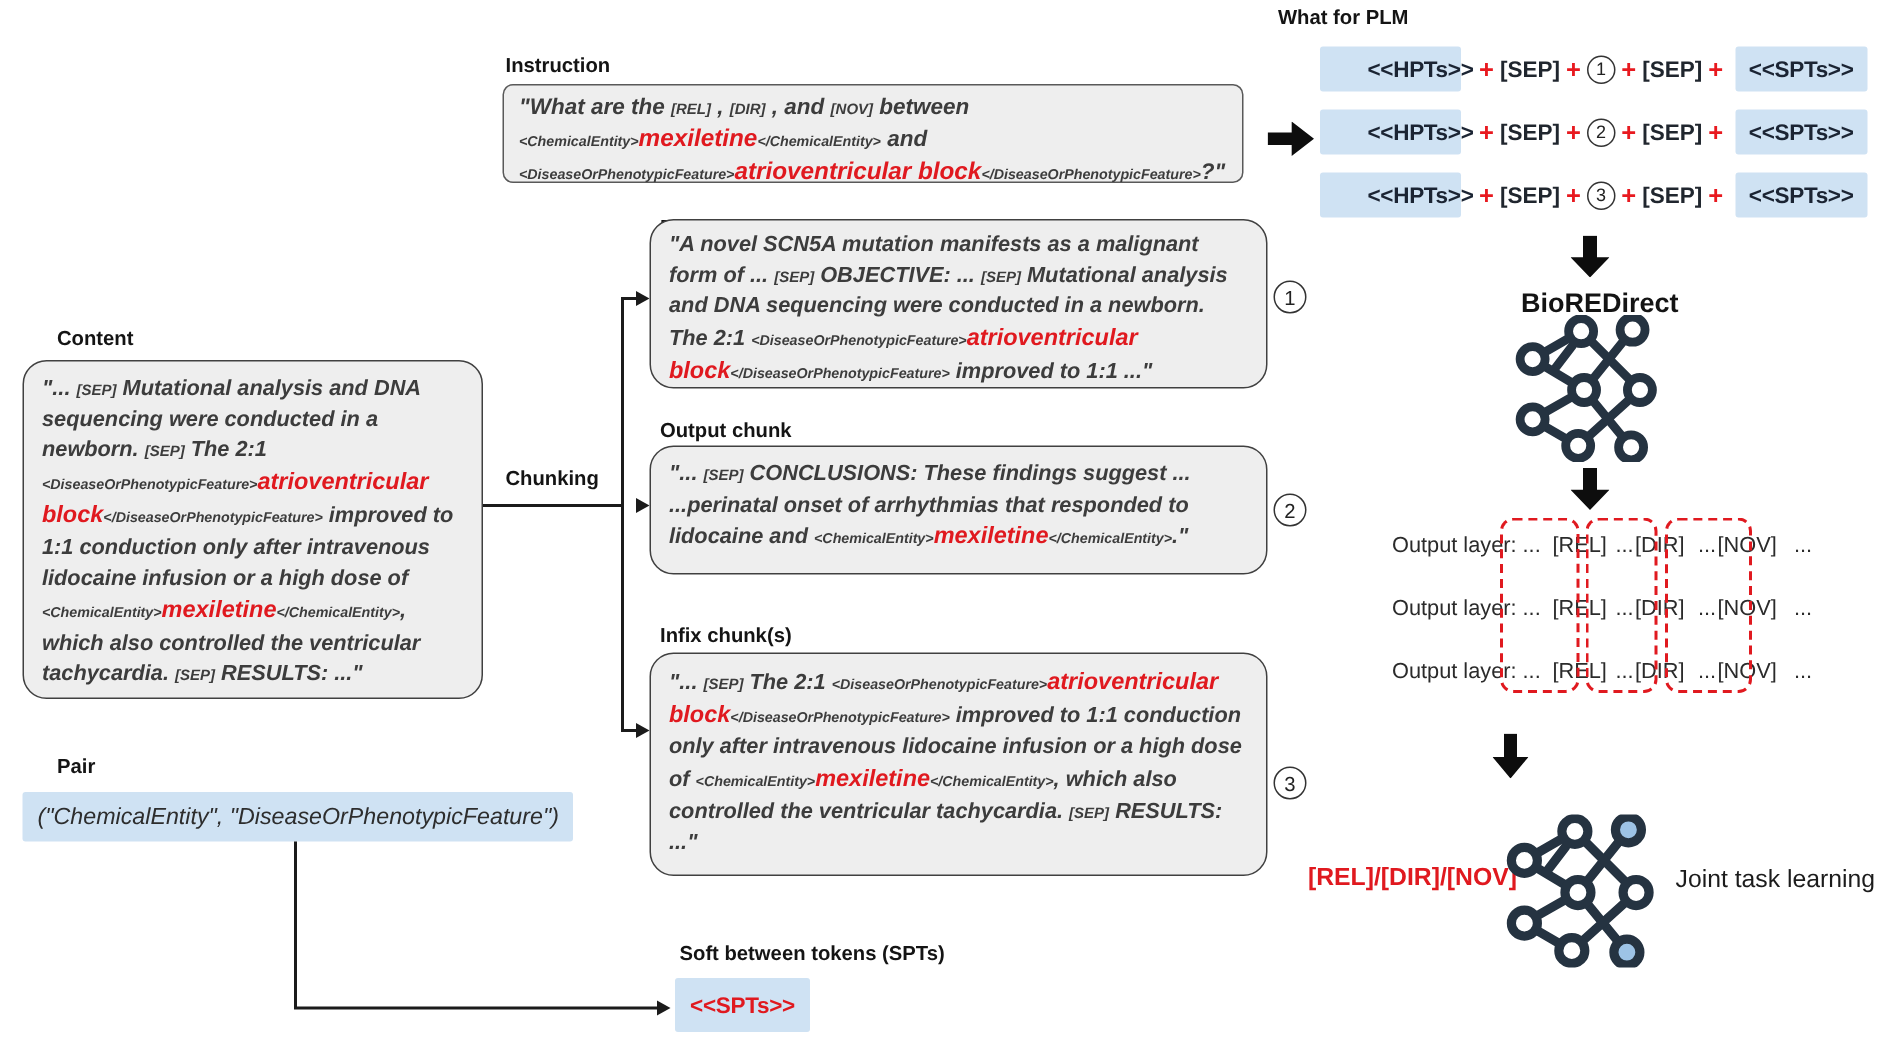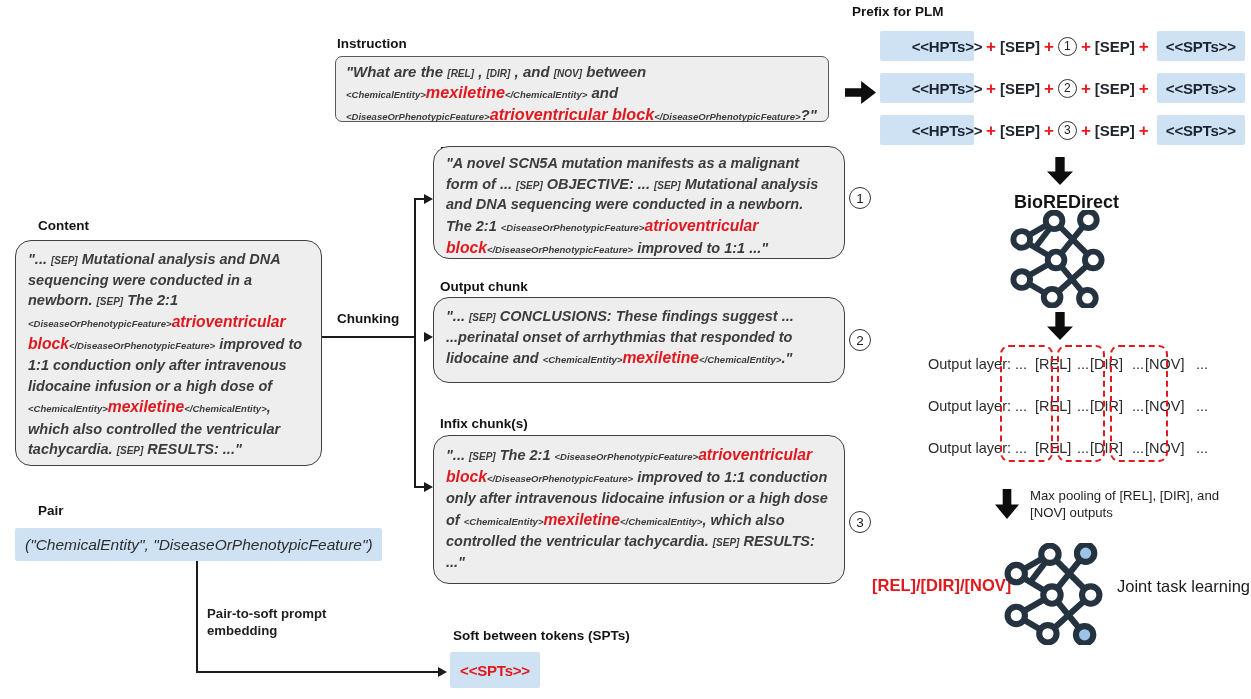--- a/index.html
+++ b/index.html
@@ -74,21 +74,20 @@
   <div class="gbox rich" style="left:15px;top:240px;width:307px;height:226px;"><span class="seg-p">"... </span><span class="seg-s">[SEP]</span><span class="seg-p"> Mutational analysis and DNA sequencing were conducted in a newborn. </span><span class="seg-s">[SEP]</span><span class="seg-p"> The 2:1 </span><span class="seg-t">&lt;DiseaseOrPhenotypicFeature&gt;</span><span class="seg-e">atrioventricular block</span><span class="seg-t">&lt;/DiseaseOrPhenotypicFeature&gt;</span><span class="seg-p"> improved to 1:1 conduction only after intravenous lidocaine infusion or a high dose of </span><span class="seg-t">&lt;ChemicalEntity&gt;</span><span class="seg-e">mexiletine</span><span class="seg-t">&lt;/ChemicalEntity&gt;</span><span class="seg-p">, which also controlled the ventricular tachycardia. </span><span class="seg-s">[SEP]</span><span class="seg-p"> RESULTS: ..."</span></div>
 
   <div class="lbl" style="left:38px;top:503px;">Pair</div>
   <div class="bluebox" style="left:15px;top:528px;width:367px;height:33px;justify-content:flex-start;padding-left:10px;">
     <span class="pairtxt">("ChemicalEntity", "DiseaseOrPhenotypicFeature")</span>
   </div>
 
   <div class="line" style="left:196px;top:561px;width:1.6px;height:111px;"></div>
   <div class="line" style="left:196px;top:671px;width:243px;height:1.6px;"></div>
   <div class="ah-r" style="left:438px;top:667px;"></div>
-  <div class="note" style="left:207px;top:606px;width:135px;font-weight:700;">Pair-to-soft prompt embedding</div>
 
   <div class="lbl" style="left:453px;top:628px;">Soft between tokens (SPTs)</div>
   <div class="bluebox" style="left:450px;top:652px;width:90px;height:36px;">
     <span class="tok-red">&lt;&lt;SPTs&gt;&gt;</span>
   </div>
 
   <div class="lbl" style="left:337px;top:36px;">Instruction</div>
   <div class="gbox sq rich" style="left:335px;top:56px;width:494px;height:66px;padding:5px 10px;font-size:15px;line-height:1.35;"><span class="seg-p">"What are the </span><span class="seg-s">[REL]</span><span class="seg-p"> , </span><span class="seg-s">[DIR]</span><span class="seg-p"> , and </span><span class="seg-s">[NOV]</span><span class="seg-p"> between</span><br><span class="seg-t">&lt;ChemicalEntity&gt;</span><span class="seg-e">mexiletine</span><span class="seg-t">&lt;/ChemicalEntity&gt;</span><span class="seg-p"> and</span><br><span class="seg-t">&lt;DiseaseOrPhenotypicFeature&gt;</span><span class="seg-e">atrioventricular block</span><span class="seg-t">&lt;/DiseaseOrPhenotypicFeature&gt;</span><span class="seg-p">?"</span></div>
   <div class="fatR" style="left:845px;top:81px;width:31px;height:23px;"></div>
 
@@ -106,21 +105,21 @@
   <div class="chunk-circ" style="left:849px;top:187px;">1</div>
 
   <div class="lbl" style="left:440px;top:279px;">Output chunk</div>
   <div class="gbox rich" style="left:433px;top:297px;width:412px;height:86px;padding:8px 12px;"><span class="seg-p">"... </span><span class="seg-s">[SEP]</span><span class="seg-p"> CONCLUSIONS: These findings suggest ...</span><br><span class="seg-p">...perinatal onset of arrhythmias that responded to lidocaine and </span><span class="seg-t">&lt;ChemicalEntity&gt;</span><span class="seg-e">mexiletine</span><span class="seg-t">&lt;/ChemicalEntity&gt;</span><span class="seg-p">."</span></div>
   <div class="chunk-circ" style="left:849px;top:329px;">2</div>
 
   <div class="lbl" style="left:440px;top:416px;text-align:center;">Infix chunk(s)</div>
   <div class="gbox rich" style="left:433px;top:435px;width:412px;height:149px;padding:8px 12px;"><span class="seg-p">"... </span><span class="seg-s">[SEP]</span><span class="seg-p"> The 2:1 </span><span class="seg-t">&lt;DiseaseOrPhenotypicFeature&gt;</span><span class="seg-e">atrioventricular block</span><span class="seg-t">&lt;/DiseaseOrPhenotypicFeature&gt;</span><span class="seg-p"> improved to 1:1 conduction only after intravenous lidocaine infusion or a high dose of </span><span class="seg-t">&lt;ChemicalEntity&gt;</span><span class="seg-e">mexiletine</span><span class="seg-t">&lt;/ChemicalEntity&gt;</span><span class="seg-p">, which also controlled the ventricular tachycardia. </span><span class="seg-s">[SEP]</span><span class="seg-p"> RESULTS: ..."</span></div>
   <div class="chunk-circ" style="left:849px;top:511px;">3</div>
 
-  <div class="lbl" style="left:852px;top:4px;">Prefix for PLM</div>
+  <div class="lbl" style="left:852px;top:4px;">What for PLM</div>
 
   <div class="plm-row" style="top:31px;">
     <div class="bluebox hpts">
         <span class="tok">&lt;&lt;HPTs&gt;&gt;</span>
       </div>
     <span class="plus">+</span>
     <span class="sepword">[SEP]</span>
     <span class="plus">+</span>
     <span class="circ">1</span>
     <span class="plus">+</span>
@@ -211,21 +210,20 @@
     <span class="t2">[DIR]</span>
     <span class="d2">...</span>
     <span class="t3">[NOV]</span>
     <span class="d3">...</span>
   </div>
   <div class="dashed-box" style="left:1000px;top:345px;width:53px;height:117px;"></div>
   <div class="dashed-box" style="left:1057px;top:345px;width:48px;height:117px;"></div>
   <div class="dashed-box" style="left:1110px;top:345px;width:58px;height:117px;"></div>
 
   <div class="fatD" style="left:995px;top:489px;width:24px;height:30px;"></div>
-  <div class="note" style="left:1030px;top:488px;width:212px;">Max pooling of [REL], [DIR], and [NOV] outputs</div>
 
   <div class="bigtxt red" style="left:872px;top:576px;">[REL]/[DIR]/[NOV]</div>
   <svg class="nn" style="left:1002px;top:543px;" width="104" height="102" viewBox="0 0 100 100">
     <line x1="13" y1="30" x2="46" y2="11"></line>
       <line x1="13" y1="30" x2="48" y2="51"></line>
     <line x1="13" y1="71" x2="48" y2="51"></line>
       <line x1="13" y1="71" x2="44" y2="89"></line>
     <line x1="48" y1="51" x2="81" y2="10"></line>
       <line x1="46" y1="11" x2="86" y2="51"></line>
     <line x1="48" y1="51" x2="80" y2="90"></line>

